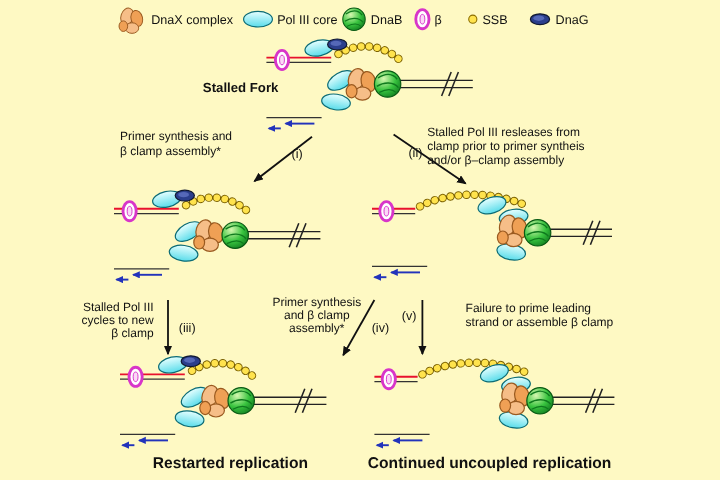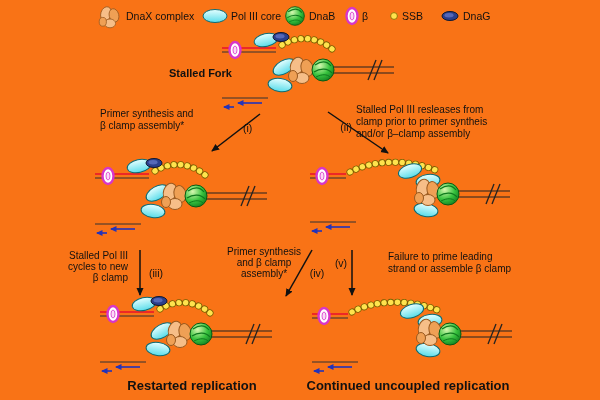--- a/index.html
+++ b/index.html
@@ -1,16 +1,16 @@
 <!DOCTYPE html>
 <html><head>
 <meta charset="utf-8">
 <style>
   html,body{margin:0;padding:0;background:#fff;}
-  .canvas{position:relative;width:600px;height:400px;background:#f97316;overflow:hidden;
+  .canvas{position:relative;width:600px;height:400px;background:#fef9c3;overflow:hidden;
           font-family:"Liberation Sans",sans-serif;}
   svg{font-family:"Liberation Sans",sans-serif;}
   svg text{fill:#111;}
   .lg{font-size:10.5px;}
   .step{font-size:10px;}
   .num{font-size:10.5px;}
   .boldlbl{font-size:13px;font-weight:bold;}
   .forklbl{font-size:11px;font-weight:bold;}
   .beadsUnder{fill:none;stroke:#7a6000;stroke-width:7;stroke-linecap:round;stroke-dasharray:0.1 6.6;}
   .beadsOver{fill:none;stroke:#FFE34D;stroke-width:5.4;stroke-linecap:round;stroke-dasharray:0.1 6.6;}

